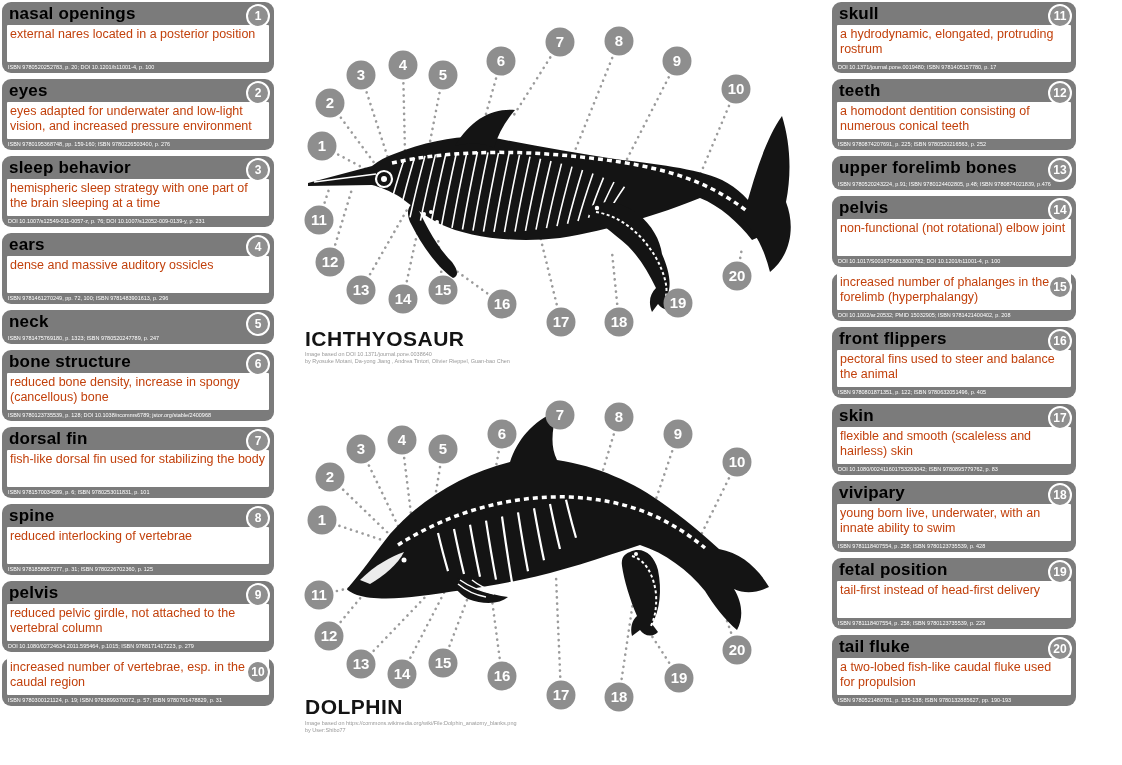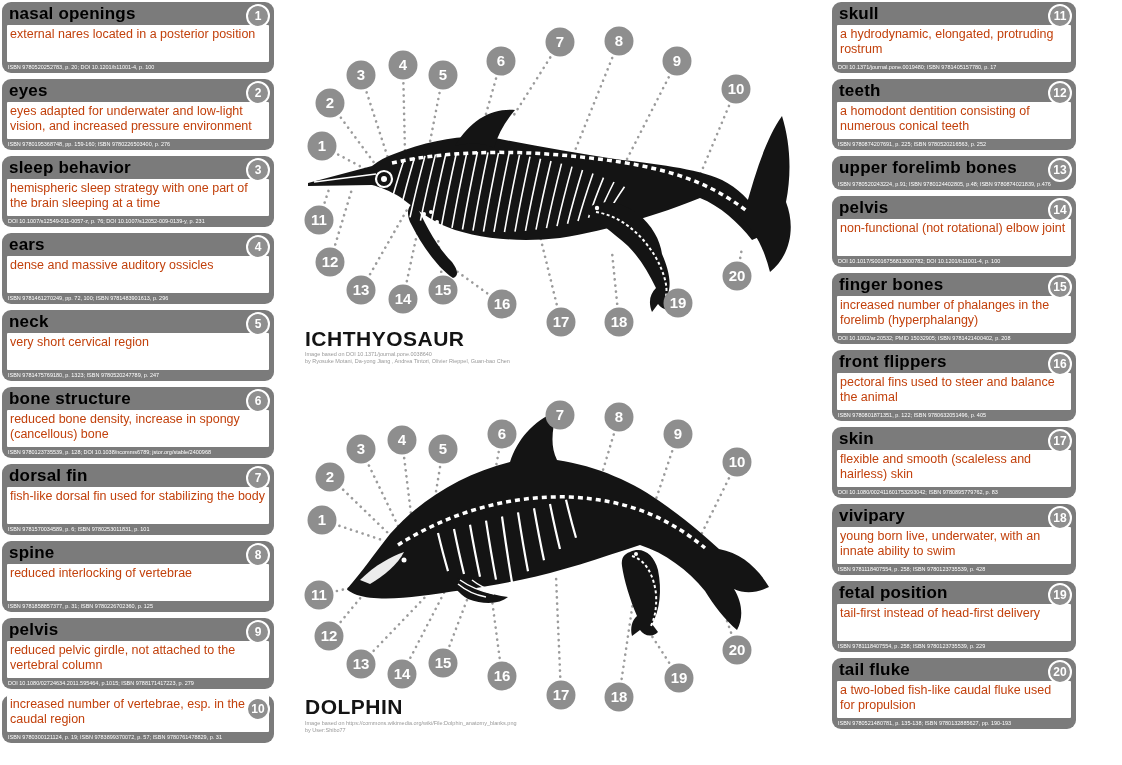--- a/index.html
+++ b/index.html
@@ -273,21 +273,20 @@
       </div>
       <div class="card indent">
         <div class="hd"><span class="ttl">ears</span></div>
         <span class="badge">4</span>
         <div class="bodytxt">dense and massive auditory ossicles</div>
         <div class="cite">ISBN 9781461270249, pp. 72, 100; ISBN 9781483901613, p. 296</div>
       </div>
       <div class="card">
         <div class="hd"><span class="ttl">neck</span></div>
         <span class="badge">5</span>
-        <div class="bodytxt">very short cervical region</div>
         <div class="cite">ISBN 9781475769180, p. 1323; ISBN 9780520247789, p. 247</div>
       </div>
       <div class="card indent">
         <div class="hd"><span class="ttl">bone structure</span></div>
         <span class="badge">6</span>
         <div class="bodytxt">reduced bone density, increase in spongy (cancellous) bone</div>
         <div class="cite">ISBN 9780123735539, p. 128; DOI 10.1038/ncomms6789; jstor.org/stable/2400968</div>
       </div>
       <div class="card">
         <div class="hd"><span class="ttl">dorsal fin</span></div>
@@ -331,21 +330,20 @@
         <span class="badge">13</span>
         <div class="cite">ISBN 9780520243224, p.91; ISBN 9780124402805, p.48; ISBN 9780874021839, p.476</div>
       </div>
       <div class="card indent">
         <div class="hd"><span class="ttl">pelvis</span></div>
         <span class="badge">14</span>
         <div class="bodytxt">non-functional (not rotational) elbow joint</div>
         <div class="cite">DOI 10.1017/S0016756813000782; DOI 10.1201/b11001-4, p. 100</div>
       </div>
       <div class="card">
-        <div class="hd"><span class="ttl">finger bones</span></div>
         <span class="badge">15</span>
         <div class="bodytxt">increased number of phalanges in the forelimb (hyperphalangy)</div>
         <div class="cite">DOI 10.1002/ar.20532; PMID 15032905; ISBN 9781421400402, p. 208</div>
       </div>
       <div class="card indent">
         <div class="hd"><span class="ttl">front flippers</span></div>
         <span class="badge">16</span>
         <div class="bodytxt">pectoral fins used to steer and balance the animal</div>
         <div class="cite">ISBN 9780801871351, p. 122; ISBN 9780632051496, p. 405</div>
       </div>

